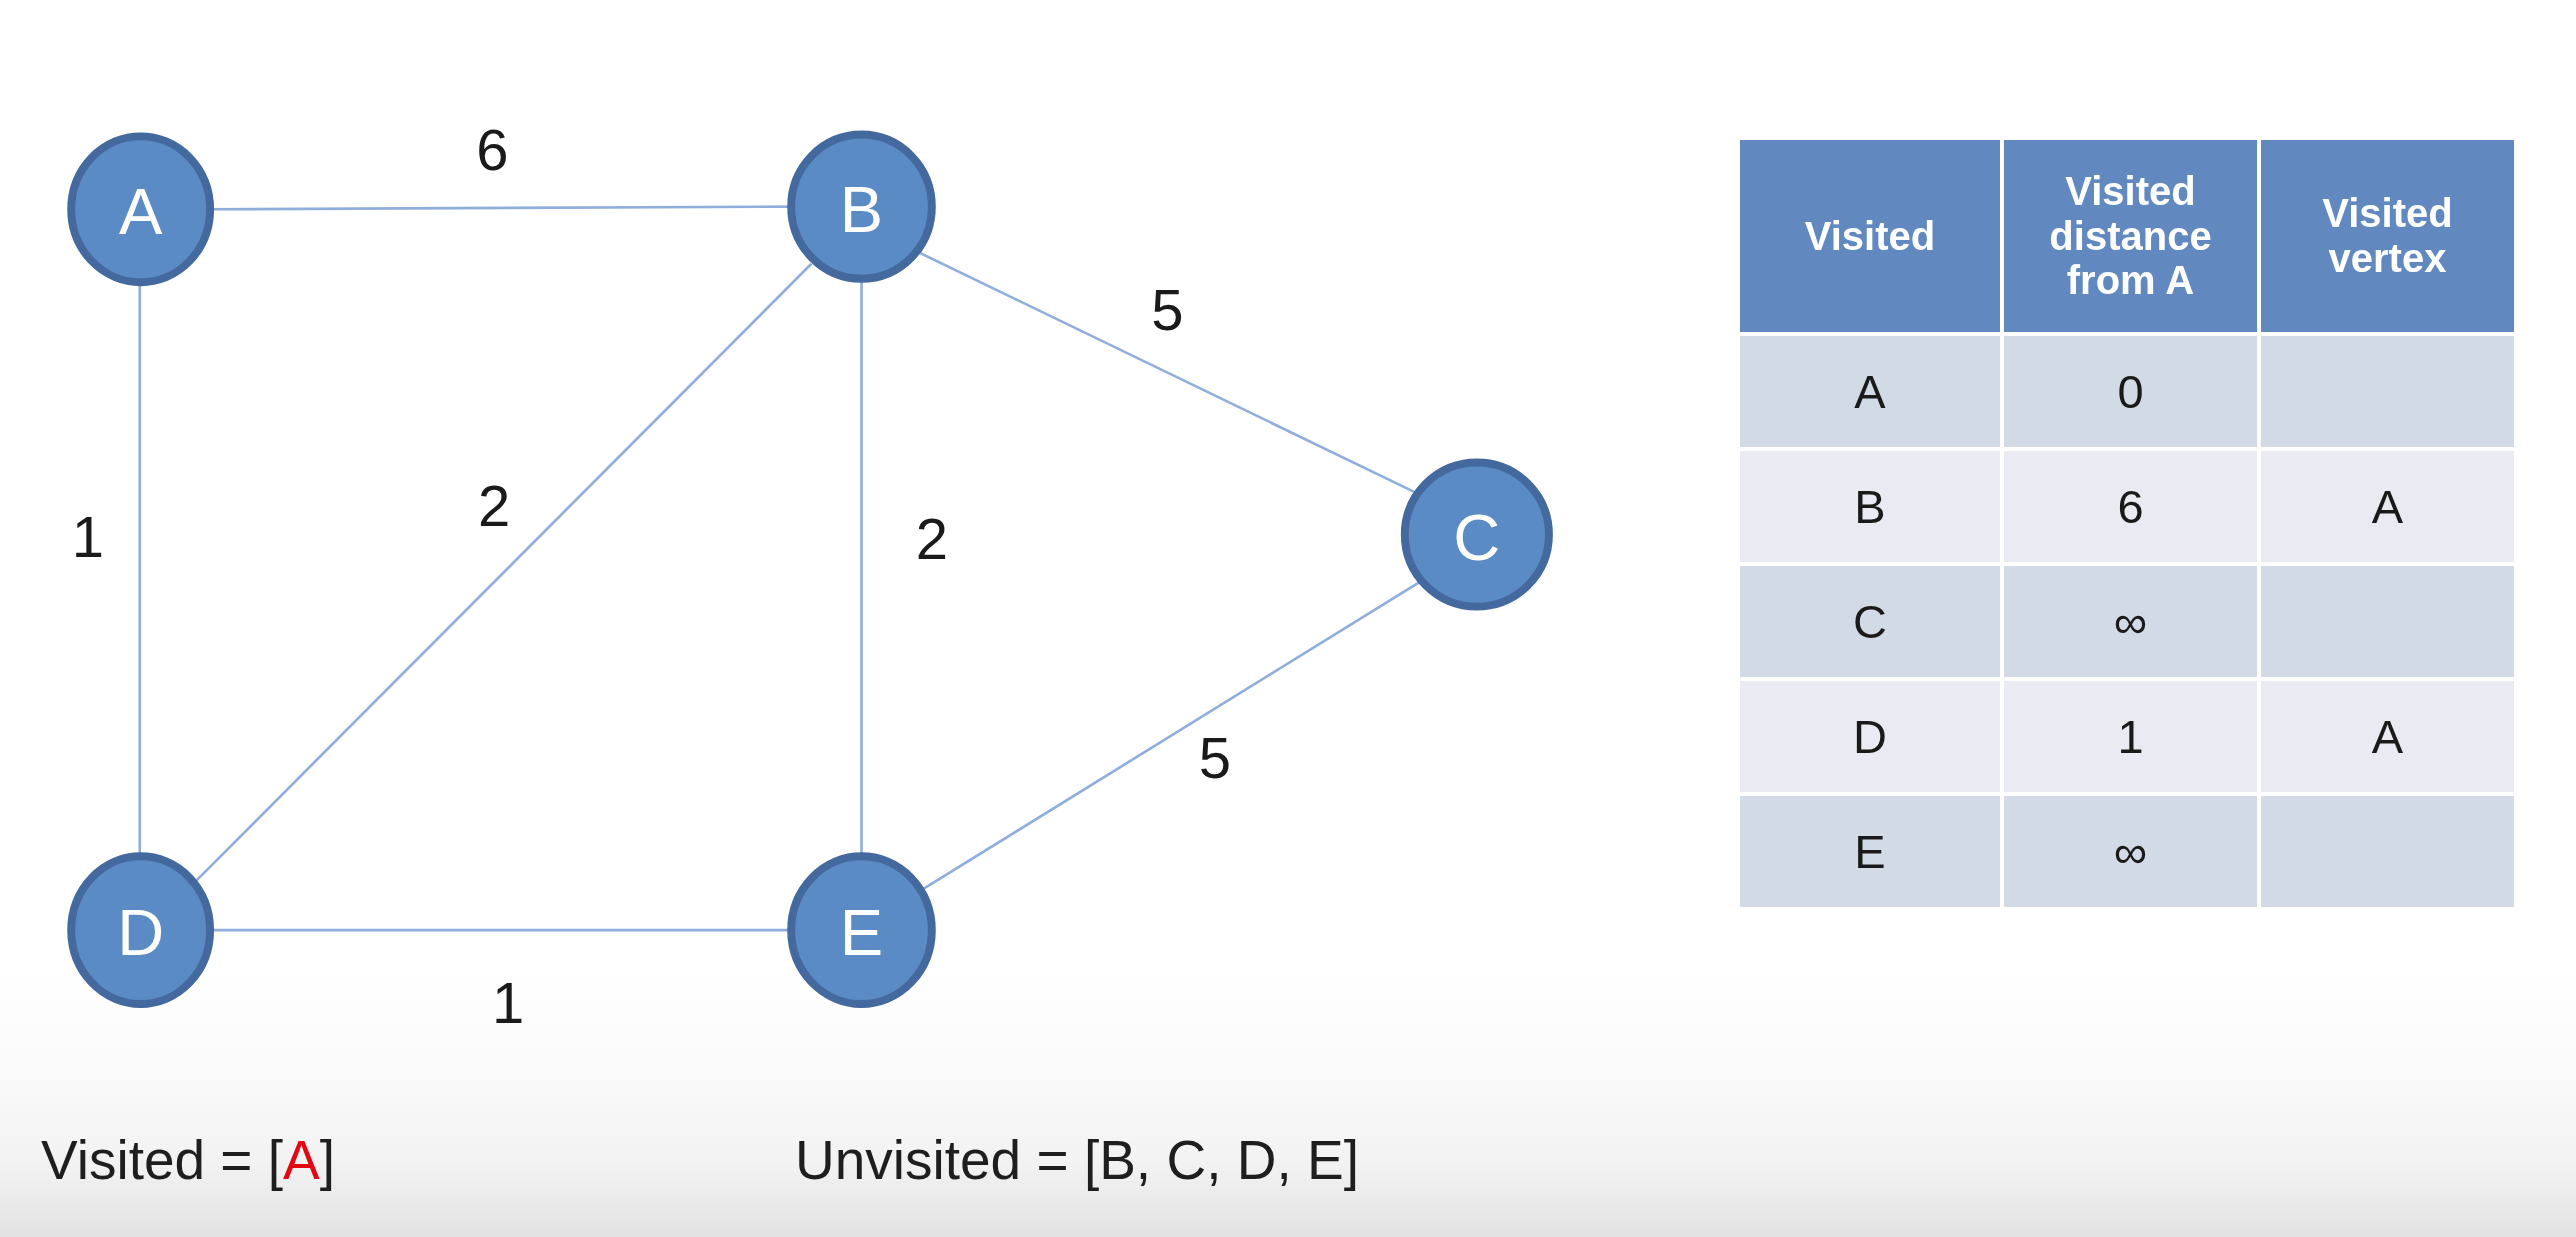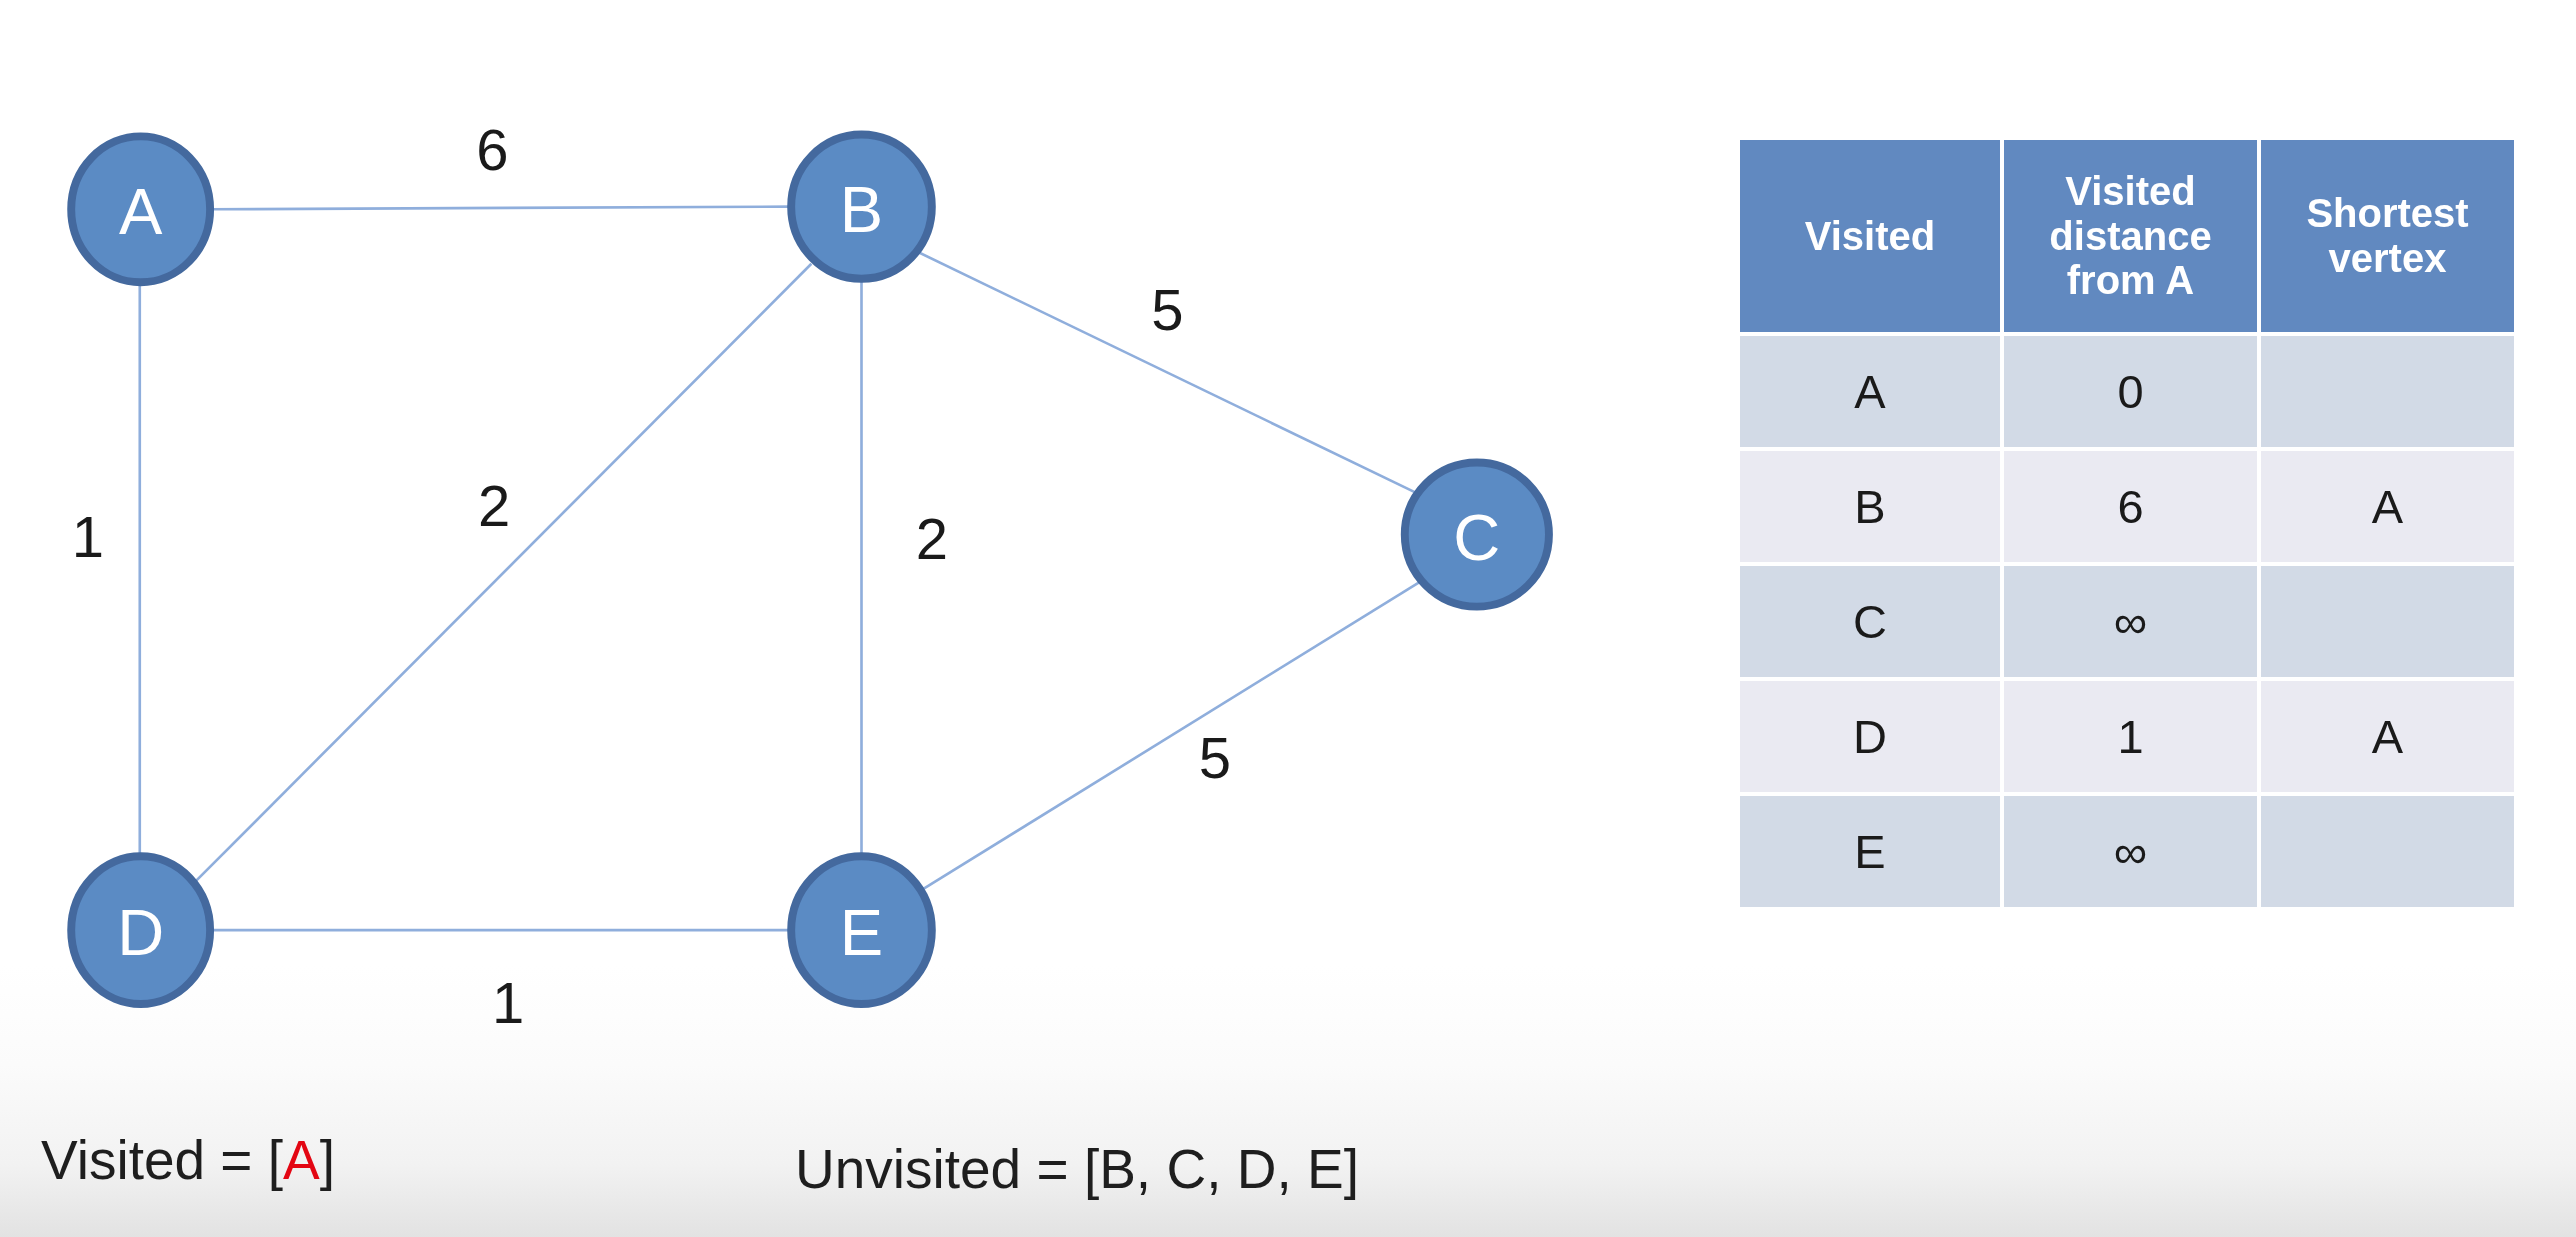--- a/index.html
+++ b/index.html
@@ -57,21 +57,21 @@
   
   #footer-row{
     position:absolute;left:4px;top:1130px;width:2576px;height:97px;
   }
   .footer-text{
     position:absolute;top:0;
     font-size:55px;color:#1E1E1E;font-weight:400;
     white-space:nowrap;line-height:1.1;
   }
   #visited-text{left:37px;}
-  #unvisited-text{left:791px;margin-top:9px;}
+  #unvisited-text{left:791px;}
   .accent-red{color:#E30613;}
 </style>
 </head>
 <body>
 
 <div id="stage">
 
   <svg id="graph-svg" viewBox="0 0 1960 1250">
     <g>
       <line class="edge-line" x1="239" y1="238" x2="900" y2="235"></line>
@@ -120,21 +120,21 @@
   <table id="dijkstra-table">
     <colgroup>
       <col class="col-vertex">
         <col class="col-dist">
         <col class="col-prev">
     </colgroup>
     <thead>
       <tr>
         <th>Visited</th>
         <th>Visited distance from A</th>
-        <th>Shortest vertex</th>
+        <th>Visited vertex</th>
       </tr>
     </thead>
     <tbody>
       <tr>
         <td class="dim-cell">A</td>
         <td>0</td>
         <td></td>
       </tr>
       <tr>
         <td>B</td>

